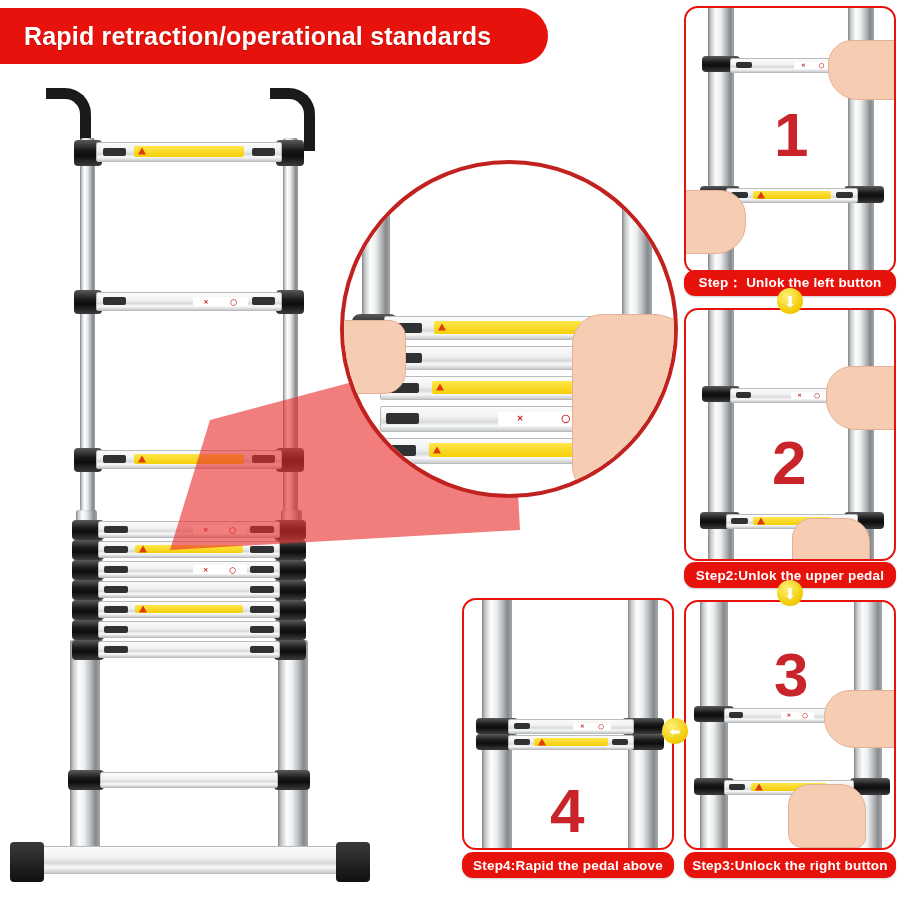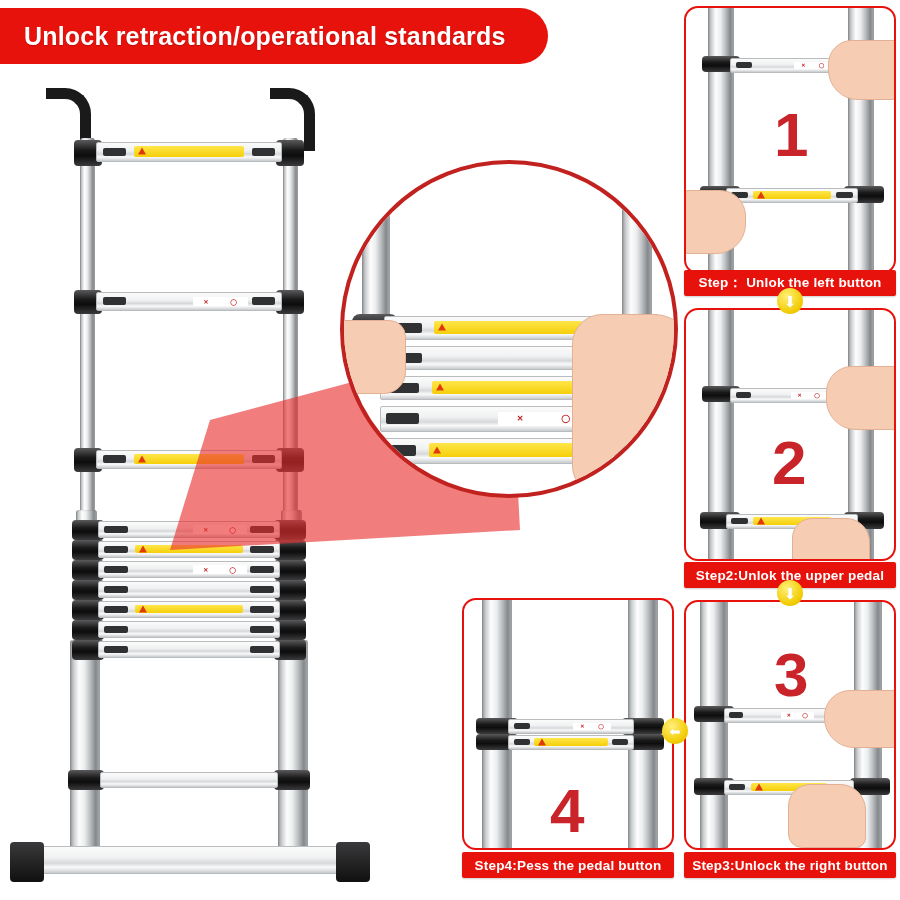--- a/index.html
+++ b/index.html
@@ -45,36 +45,36 @@
     border:11px solid #1a1a1a;border-bottom:none;border-left:none;
     border-radius:0 26px 0 0;transform:rotate(0deg);}
   .mag-circle{position:absolute;left:340px;top:160px;width:330px;height:330px;
     border-radius:50%;border:4px solid #c2221f;background:#fff;overflow:hidden;}
 
   
   .panel{position:absolute;background:#fff;border:2px solid #e8120c;
     border-radius:14px;overflow:hidden;box-sizing:border-box;}
   .panel .num{position:absolute;color:#c9242a;font-weight:bold;
     font-size:62px;line-height:1;font-family:"Liberation Sans",sans-serif;}
-  .caption{position:absolute;background:#e8120c;border-radius:2px;
+  .caption{position:absolute;background:#e8120c;border-radius:11px;
     display:flex;align-items:center;justify-content:center;
     color:#fff;font-size:13.5px;font-weight:bold;letter-spacing:.2px;
     white-space:nowrap;box-shadow:0 1px 2px rgba(0,0,0,.2);}
   .arrow-badge{position:absolute;width:26px;height:26px;border-radius:50%;
     background:radial-gradient(circle at 38% 32%,#fff07a,#f2cc05 65%,#d9b300);
     display:flex;align-items:center;justify-content:center;
     color:#fff;font-size:15px;line-height:1;z-index:9;}
 
   .hand{position:absolute;background:#f6cdb2;border:1px solid #e2b195;}
 </style>
 </head>
 <body>
 
 <div class="title-banner">
-  <span class="txt">Unlock retraction/operational standards</span>
+  <span class="txt">Rapid retraction/operational standards</span>
 </div>
 
 <div style="position:absolute;left:0;top:80px;width:340px;height:820px;">
 
   <div class="hook" style="left:46px;top:8px;"></div>
   <div class="hook" style="left:270px;top:8px;"></div>
 
   <div class="rail" style="left:80px;top:58px;width:15px;height:450px;"></div>
   <div class="rail" style="left:283px;top:58px;width:15px;height:450px;"></div>
   <div class="rail" style="left:76px;top:430px;width:21px;height:180px;"></div>
@@ -310,14 +310,14 @@
   </div>
   <div class="collar" style="left:12px;top:134px;width:42px;height:16px;"></div>
   <div class="collar" style="left:158px;top:134px;width:42px;height:16px;"></div>
   <div class="rung" style="left:44px;top:135px;width:126px;height:15px;">
     <div class="tab" style="left:4%;"></div>
     <div class="warn"></div>
     <div class="tab" style="right:4%;"></div>
   </div>
   <div class="num" style="left:86px;top:180px;">4</div>
 </div>
-<div class="caption" style="left:462px;top:852px;width:212px;height:26px;">Step4:Pess the pedal button</div>
+<div class="caption" style="left:462px;top:852px;width:212px;height:26px;">Step4:Rapid the pedal above</div>
 <div class="arrow-badge" style="left:662px;top:718px;font-size:13px;">⬅</div>
 
 </body></html>

